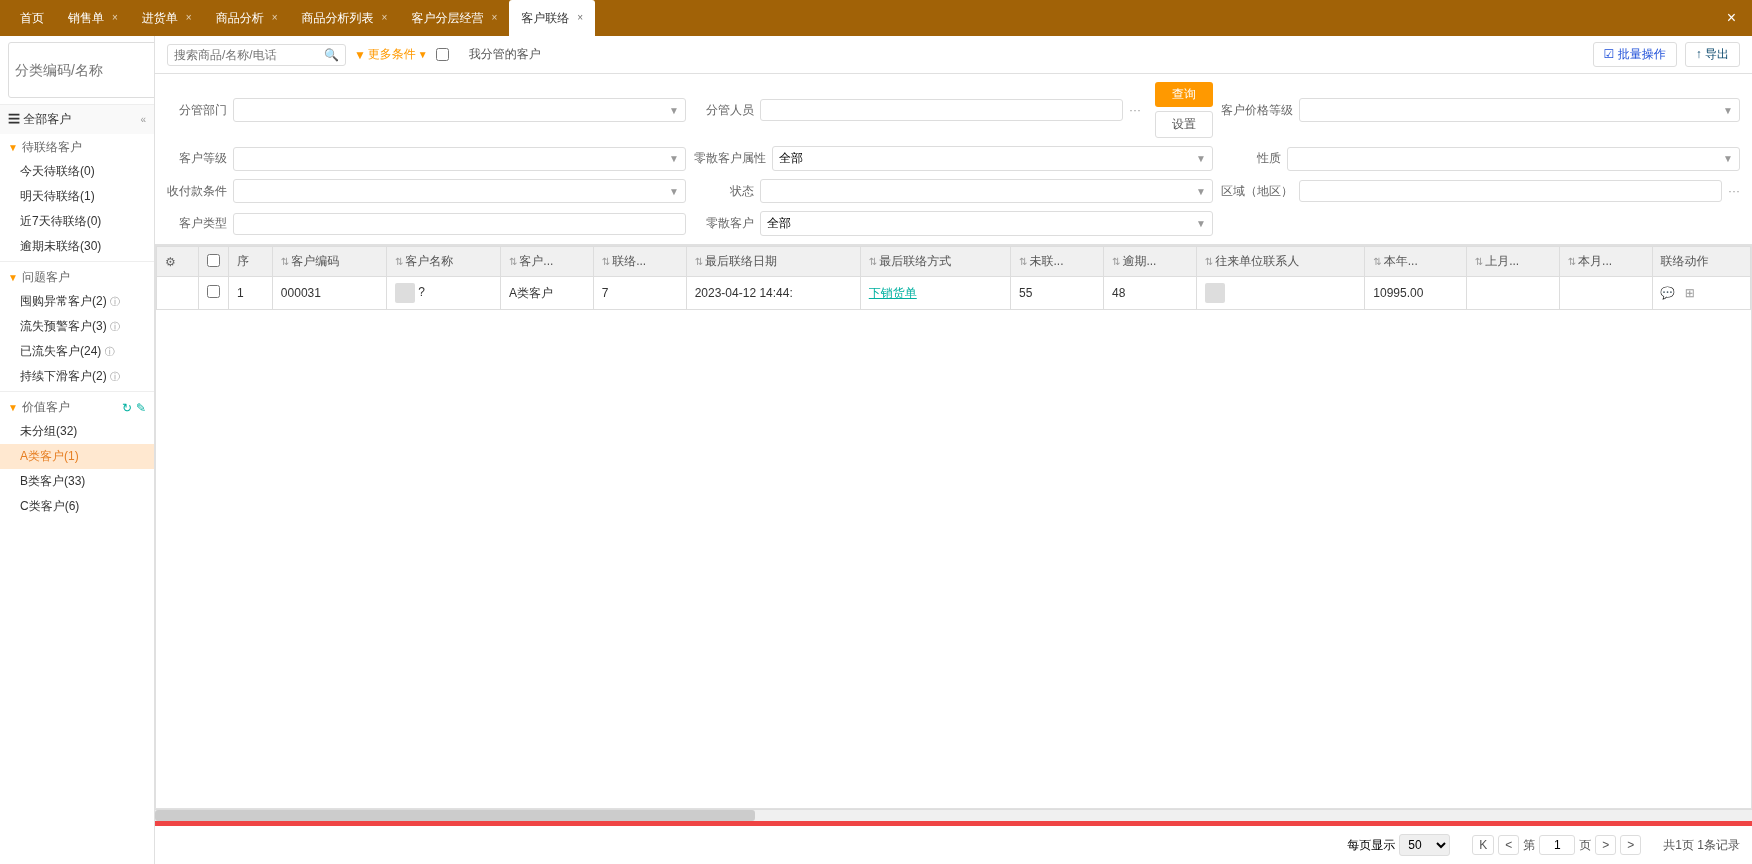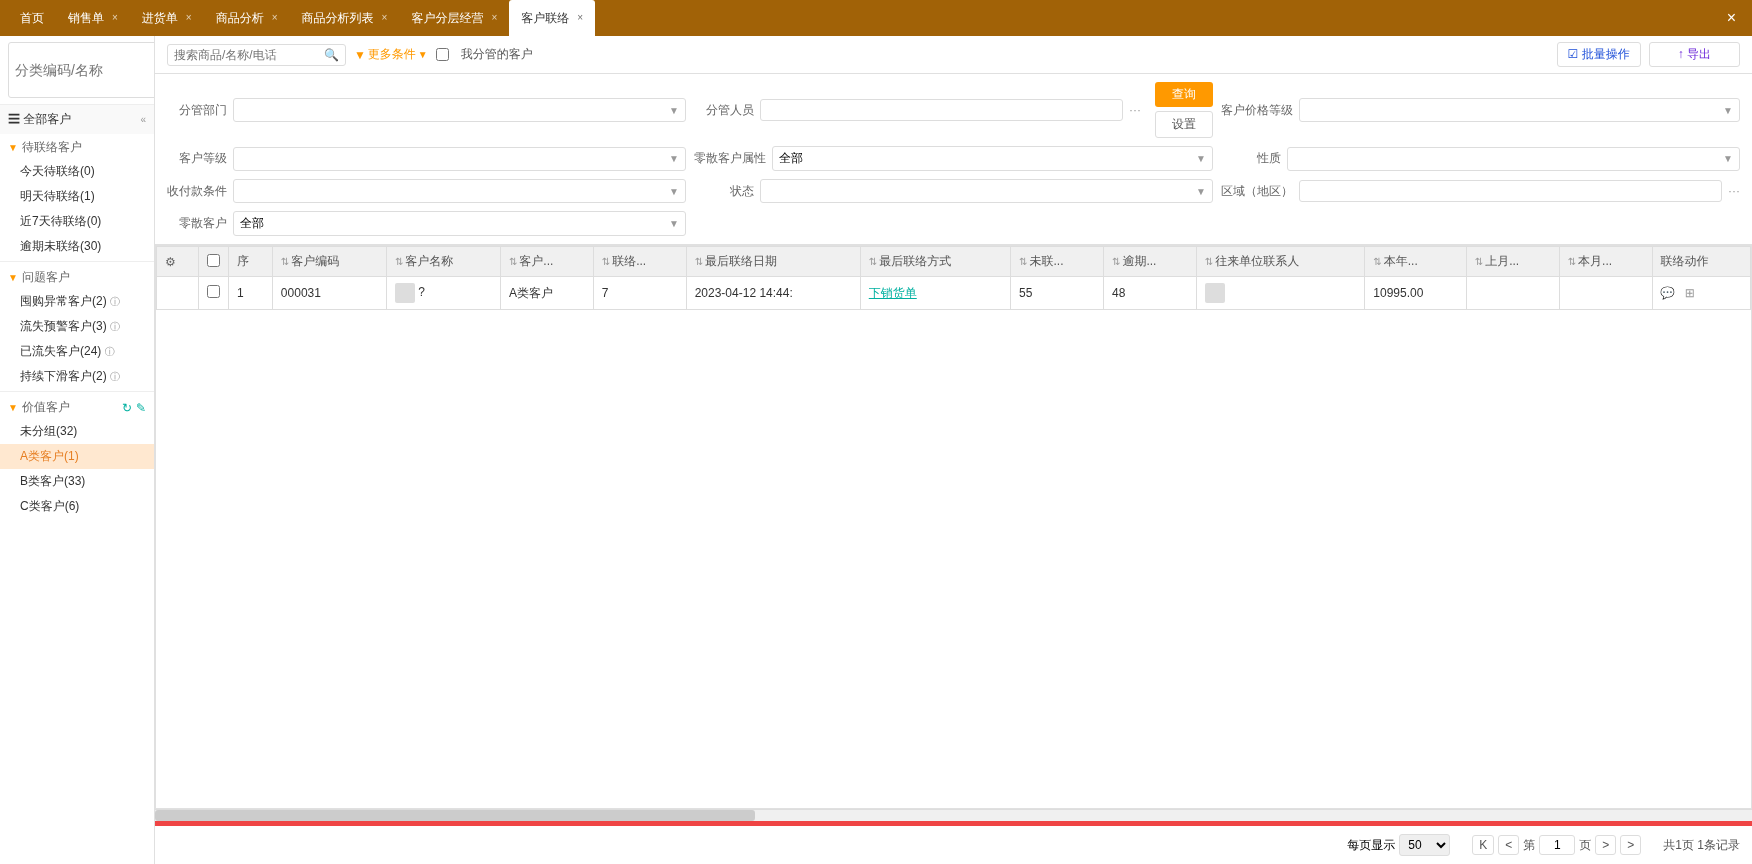--- a/index.html
+++ b/index.html
@@ -80,25 +80,25 @@
     }
     .filter-search-input {
       display: flex; align-items: center; gap: 0;
       border: 1px solid #ddd; border-radius: 3px; padding: 3px 6px;
     }
     .filter-search-input input { border: none; outline: none; font-size: 12px; width: 150px; color: #999; }
     .filter-more {
       display: flex; align-items: center; gap: 2px; color: #f90; cursor: pointer;
     }
     .filter-checkbox {
-      display: flex; align-items: center; gap: 12px; cursor: pointer; color: #555; justify-content: center;
+      display: flex; align-items: center; gap: 20px; cursor: pointer; color: #555; justify-content: center;
     }
     .filter-spacer { flex: 1; }
     .btn-batch { background: white; border: 1px solid #ddd; color: #1d4ed8; padding: 3px 10px; border-radius: 3px; cursor: pointer; }
-    .btn-export { background: white; border: 1px solid #ddd; color: #6d28d9; padding: 3px 28px; border-radius: 3px; cursor: pointer; }
+    .btn-export { background: white; border: 1px solid #ddd; color: #0c4a6e; padding: 3px 10px; border-radius: 3px; cursor: pointer; }
 
     
     .adv-filter {
       background: white; padding: 8px 12px;
       border-bottom: 1px solid #e0e0e0;
     }
     .adv-filter-grid {
       display: grid; grid-template-columns: repeat(3, 1fr); gap: 8px;
     }
     .filter-row {
@@ -367,20 +367,24 @@
           <div class="filter-select">
             <span></span>
             <span class="arrow">▼</span>
           </div>
         </div>
 
         <div class="filter-row">
           <span class="filter-label">区域（地区）</span>
           <input class="filter-input" type="text" value="" style="flex: 1 1 0%;">
           <span class="filter-dots">···</span>
+        </div>
+        <div class="filter-row">
+          <span class="filter-label">客户类型</span>
+          <input class="filter-input" type="text" value="" style="">
         </div>
         <div class="filter-row">
           <span class="filter-label">零散客户</span>
           <div class="filter-select">
             <span>全部</span>
             <span class="arrow">▼</span>
           </div>
         </div>
       </div>
     </div>

